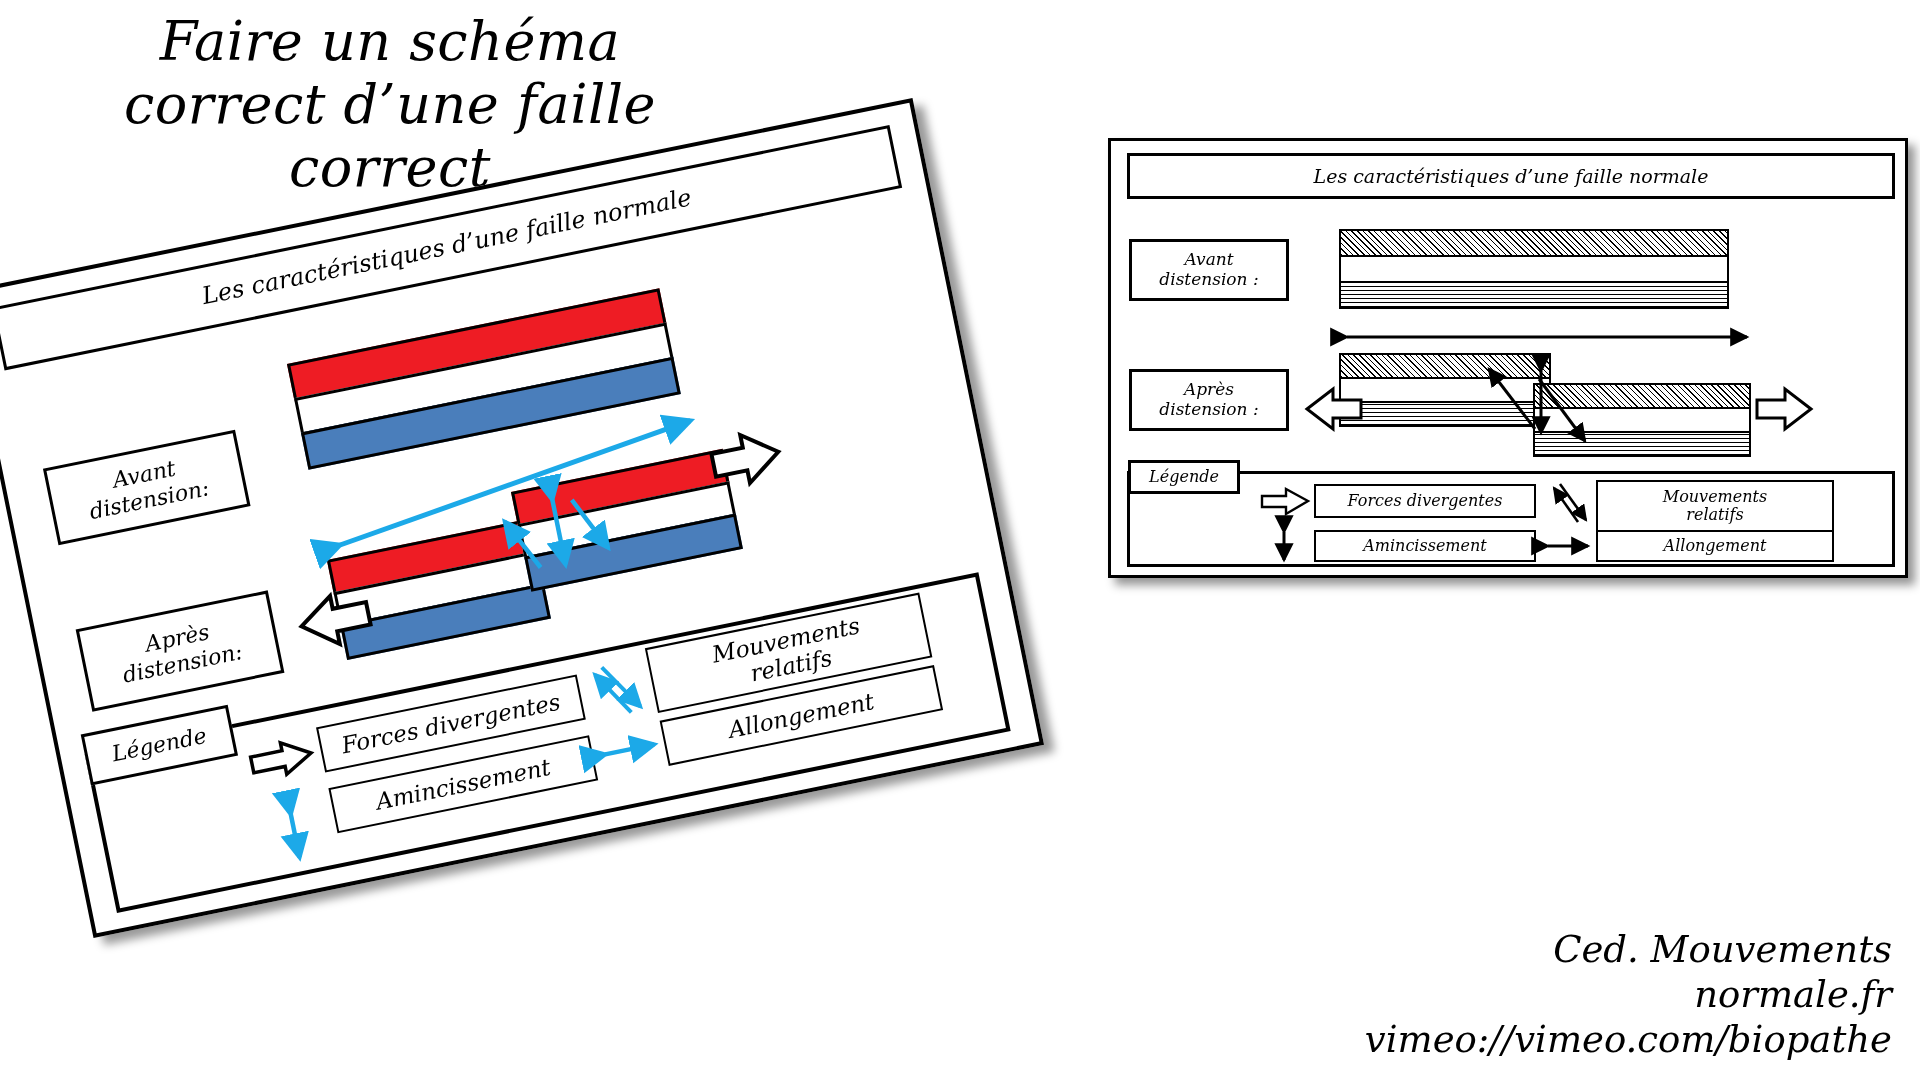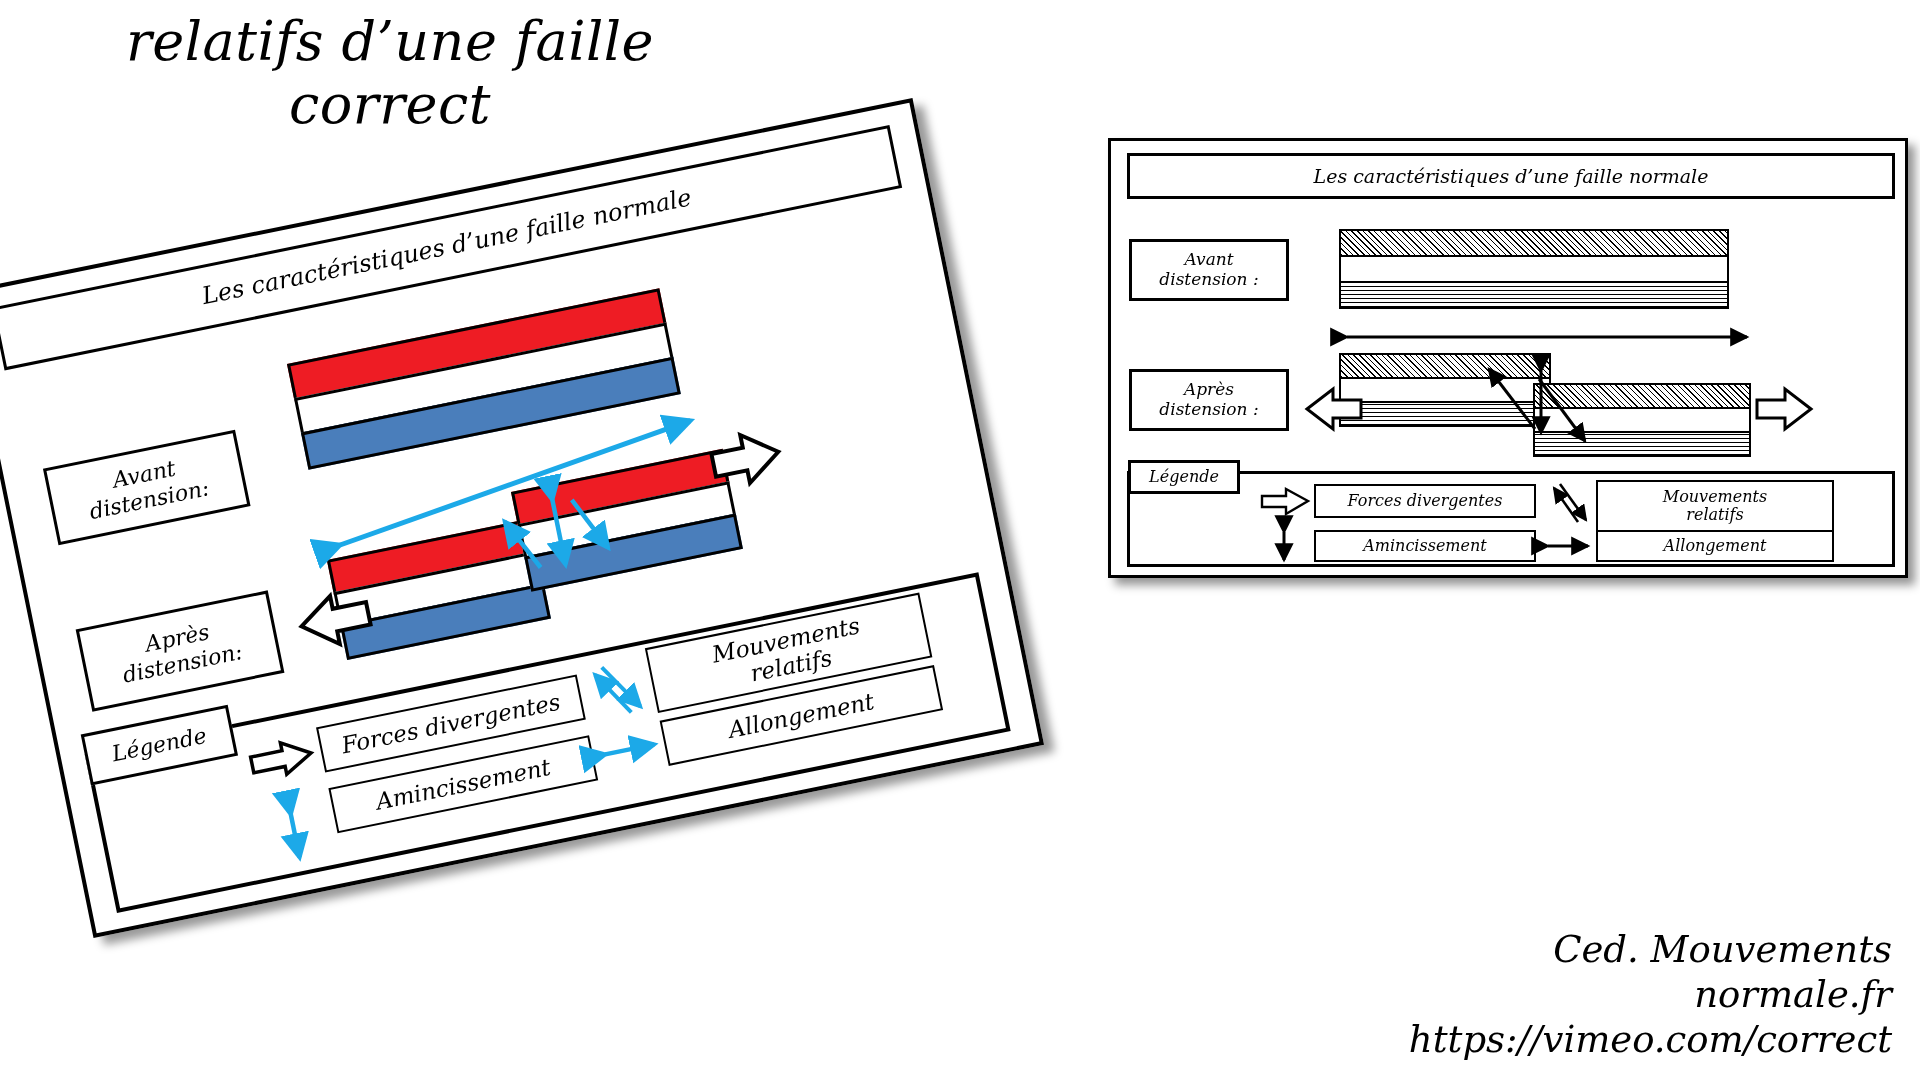--- a/index.html
+++ b/index.html
@@ -155,21 +155,22 @@
     font-family: "DejaVu Serif", serif; font-style: italic;
     font-size: 23px; line-height: 1.15; color: #000;
   }
 
   svg { overflow: visible; display: block; }
 </style>
 </head>
 <body>
 
 <div id="main-title">
-  <div>relatifs d’une faille</div>
+  <div>Faire un schéma</div>
+  <div>correct d’une faille</div>
   <div>correct</div>
 </div>
 
 <div class="panel" id="bw-panel">
   <div class="panel-inner">
 
     <div class="pbox thick" id="bw-title">Les caractéristiques d’une faille normale</div>
 
     <div class="pbox thick" id="bw-avant-label">
       <span>
@@ -352,14 +353,14 @@
 
         <line x1="506" y1="100" x2="556" y2="100" stroke="#1CA9E8" stroke-width="4.5" marker-start="url(#clh)" marker-end="url(#clh2)"></line>
       </svg>
     </div>
   </div>
 </div>
 
 <div id="credits">
   <div>Ced. Mouvements</div>
   <div>normale.fr</div>
-  <div>https://vimeo.com/correct</div>
+  <div>vimeo://vimeo.com/biopathe</div>
 </div>
 
 </body></html>

